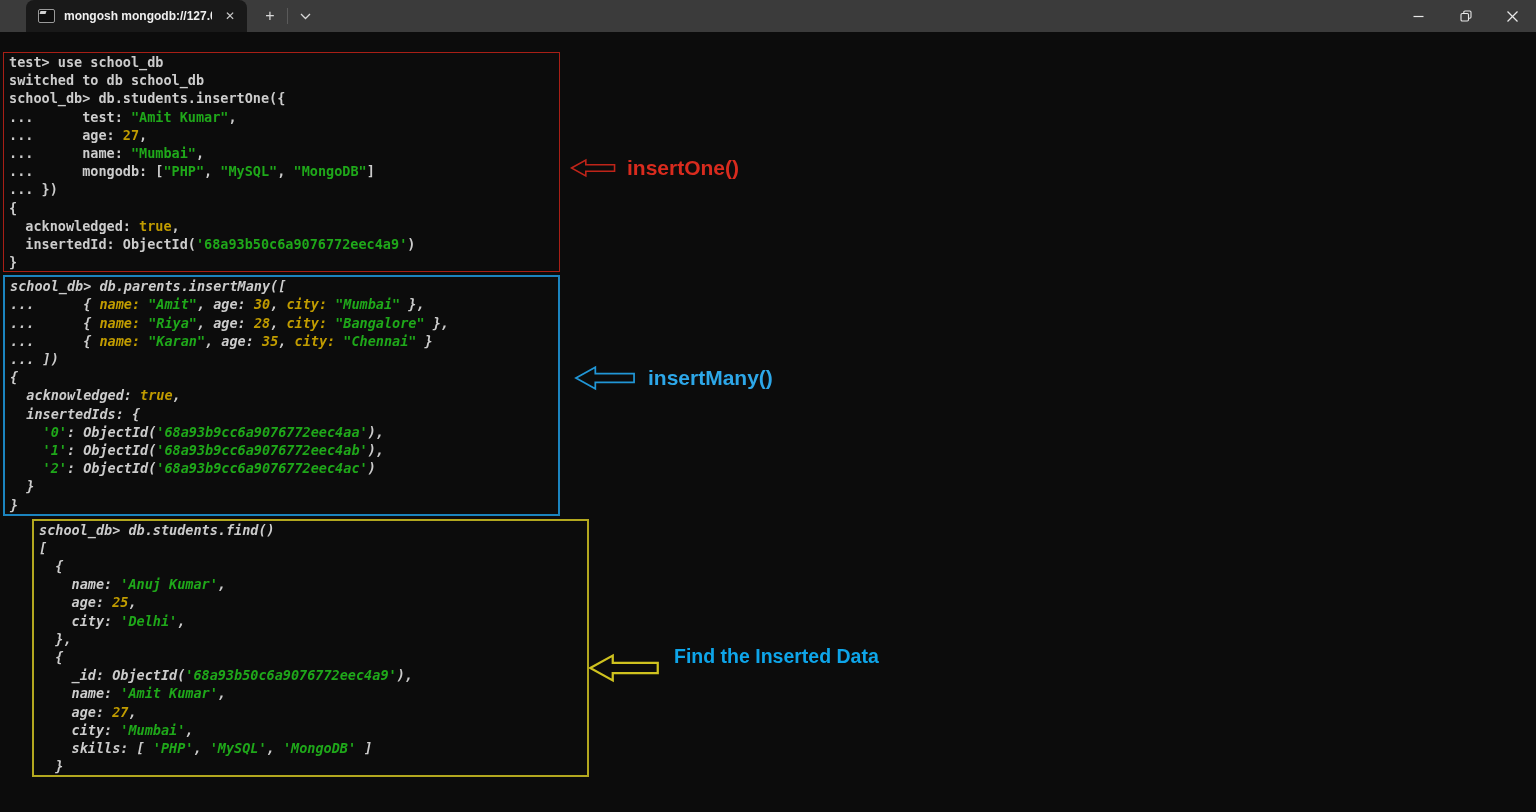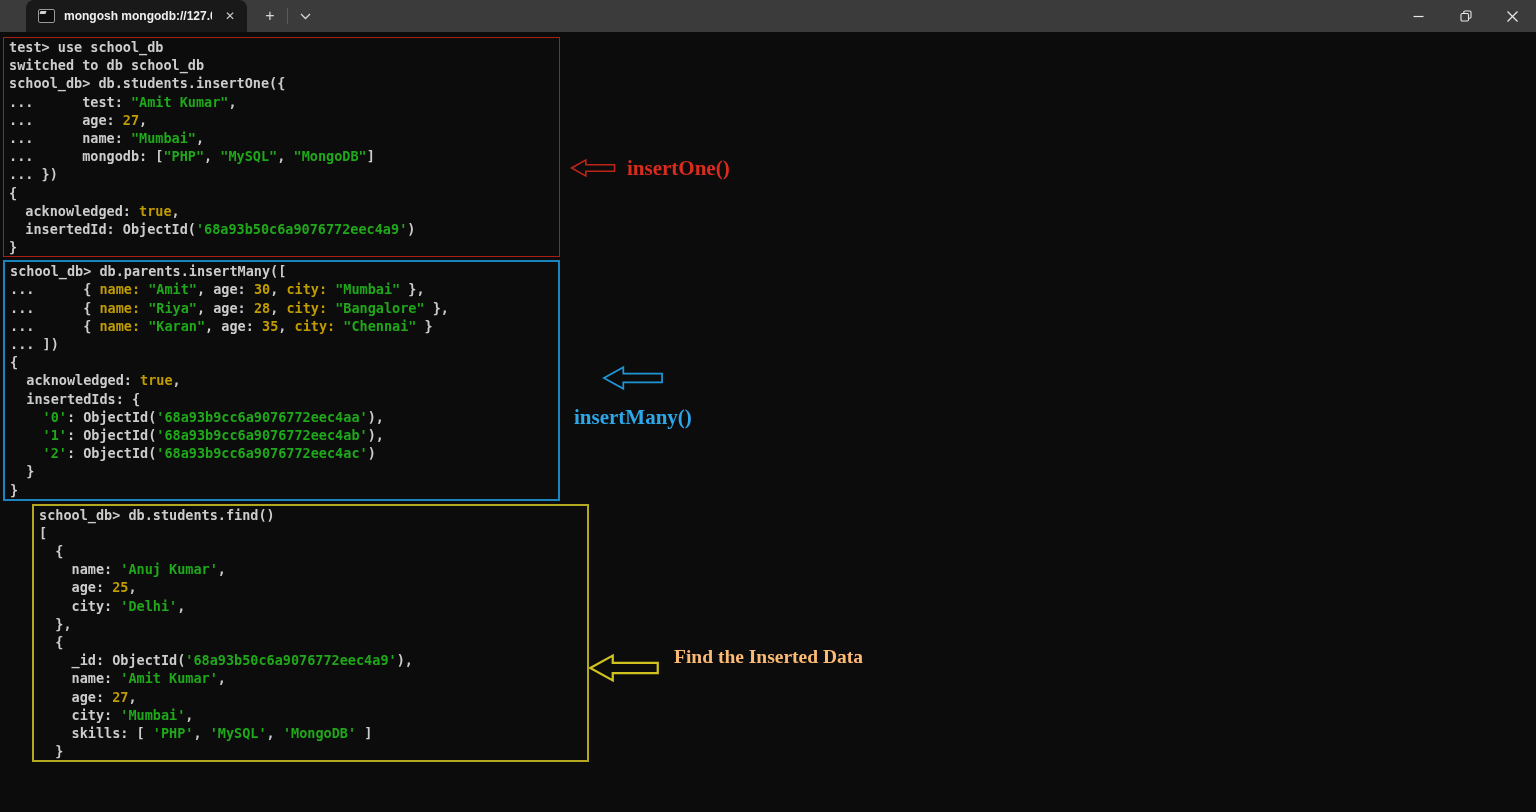--- a/index.html
+++ b/index.html
@@ -40,39 +40,39 @@
     color:#d8d8d8;display:flex;align-items:center;justify-content:center;
     width:30px;height:32px;font-family:"Liberation Sans",sans-serif;
     font-size:16px;font-weight:400;cursor:default;
   }
   .tbtn.new-tab{margin-left:8px;}
   .tbar-divider{width:1px;height:16px;background:#5a5a5a;align-self:center;margin:0 2px;}
   .win-controls{margin-left:auto;display:flex;align-items:stretch;}
   .wbtn{width:47px;display:flex;align-items:center;justify-content:center;color:#e8e8e8;}
   .wbtn svg{display:block;}
   
-  .terminal{position:relative;height:780px;padding-top:5px;box-sizing:border-box;}
+  .terminal{position:relative;height:780px;padding-top:20px;box-sizing:border-box;}
   .tblock{
     box-sizing:border-box;margin-left:3px;margin-bottom:3px;width:557px;
     border:1px solid #888;padding-left:5px;overflow:hidden;
   }
-  .tblock.b2,.tblock.b3{border-width:2px;}
+  .tblock.b2,.tblock.b3{border-width:2px;font-style:italic;}
   .tline{
     height:18.2px;line-height:18.2px;font-size:13.5px;font-weight:700;
     white-space:pre;color:var(--tfg,#cccccc);
   }
   .tw{color:var(--tfg,#cccccc);}
   .tg{color:var(--tgreen,#1fa81a);}
   .ty{color:var(--tgold,#c19c00);}
   
   .ann{position:absolute;display:flex;align-items:center;
-       font-family:Liberation Serif, serif;font-weight:700;}
+       font-family:Liberation Sans, sans-serif;font-weight:700;justify-content:center;}
   .ann .arrow{flex:0 0 auto;}
   .ann-red{left:570px;top:121px;height:30px;gap:11px;font-size:21px;}
-  .ann-blue{left:574px;top:331px;height:30px;gap:12px;font-size:21px;flex-direction:column;}
+  .ann-blue{left:574px;top:331px;height:30px;gap:12px;font-size:21px;}
   .ann-yellow{left:588px;top:610px;align-items:flex-start;gap:14px;font-size:19.5px;}
   .ann-yellow .arrow{margin-top:8px;}
   .ann-text div{line-height:29px;white-space:nowrap;}
   .ann-text .sub{padding-left:8px;}
   .ann-label{white-space:nowrap;}
 </style>
 </head>
 <body style="background: rgb(12, 12, 12);">
 
 <div class="titlebar">
@@ -165,21 +165,21 @@
     <span class="ann-label">insertOne()</span>
   </div>
 
   <div class="ann ann-blue" style="color: rgb(45, 167, 232);">
     <svg class="arrow" width="62" height="30" viewBox="0 0 64 30">
       <polygon points="2,15 22,4 22,10.5 62,10.5 62,19.5 22,19.5 22,26" fill="none" stroke-width="1.8" stroke="#2196d6"></polygon>
     </svg>
     <span class="ann-label">insertMany()</span>
   </div>
 
-  <div class="ann ann-yellow" style="color: #fdba74;">
+  <div class="ann ann-yellow" style="color: #0ea5e9;">
     <svg class="arrow" width="72" height="36" viewBox="0 0 64 30">
       <polygon points="2,15 22,4 22,10.5 62,10.5 62,19.5 22,19.5 22,26" fill="none" stroke-width="2" stroke="#cfc21f"></polygon>
     </svg>
     <div class="ann-text">
       <div>Find the Inserted Data</div>
     </div>
   </div>
 </div>
 
 </body></html>

